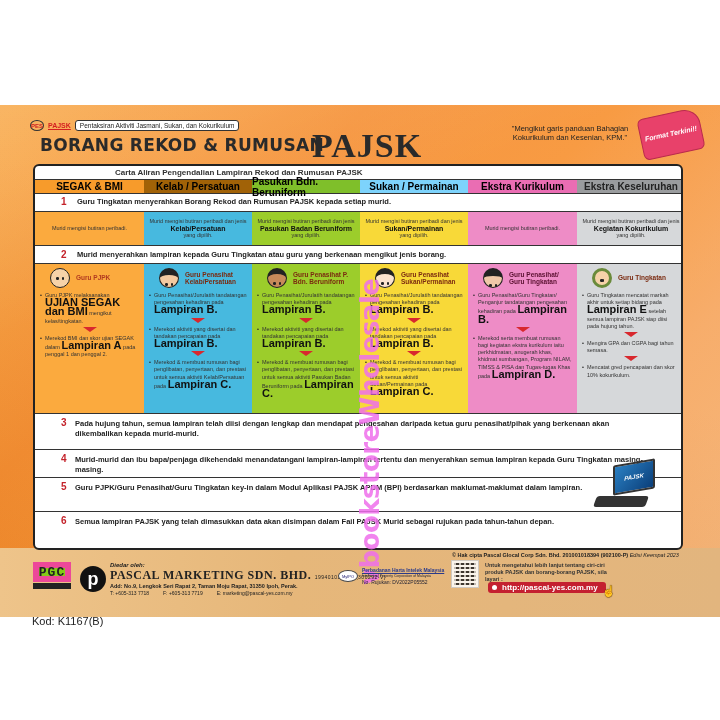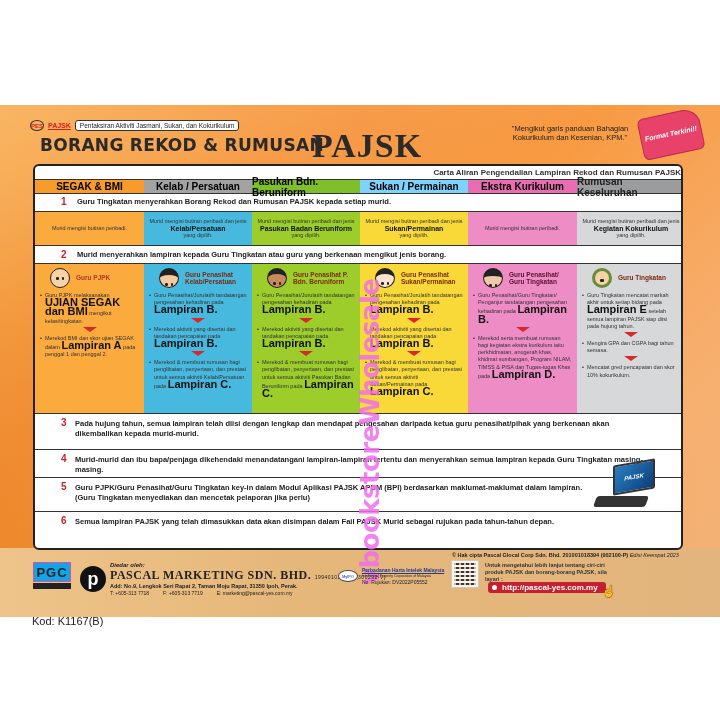--- a/index.html
+++ b/index.html
@@ -16,56 +16,56 @@
   .pes{width:14px;height:11px;border:1.5px solid #333;border-radius:50%;font-size:6px;font-weight:bold;display:flex;align-items:center;justify-content:center;color:#c22}
   .pajsk-tag{font-size:7px;font-weight:bold;color:#d42020;text-decoration:underline}
   .tagline{background:#fff;border:1px solid #333;border-radius:3px;font-size:6.5px;padding:1px 4px;color:#222}
   .title-main{position:absolute;left:40px;top:135px;font-family:"DejaVu Sans",sans-serif;font-weight:bold;font-size:17px;color:#2a2a2a;letter-spacing:0.3px}
   .title-big{position:absolute;left:312px;top:127px;font-family:"Liberation Serif",serif;font-weight:bold;font-size:34px;color:#2a2a2a;letter-spacing:1px}
   .quote{position:absolute;left:510px;top:124px;width:120px;font-size:7.5px;color:#222;text-align:center;line-height:9px}
   .ribbon{position:absolute;left:640px;top:113px;width:62px;height:42px;background:#e8416a;border-radius:6px 16px 6px 6px;transform:rotate(-12deg);
     color:#fff;font-size:7px;font-style:italic;font-weight:bold;display:flex;align-items:center;justify-content:center;text-align:center;line-height:8px;border:1px solid #b92a4d}
   
   .board{position:absolute;left:33px;top:164px;width:650px;height:386px;background:#fff;border:2px solid #222;border-radius:6px;overflow:hidden}
-  .board-title{height:13px;font-size:8px;font-weight:bold;color:#333;text-align:right;line-height:13px;padding-left:80px}
+  .board-title{height:13px;font-size:8px;font-weight:bold;color:#333;text-align:left;line-height:13px;padding-left:80px}
   .cols{display:grid;grid-template-columns:109px 108px 108px 108px 109px 108px}
   .hdr{height:15px;font-size:10px;font-weight:bold;display:flex;align-items:center;justify-content:center;border-top:1px solid #333;border-bottom:1px solid #333}
   .step{display:flex;align-items:flex-start;gap:6px;font-size:7.5px;font-weight:bold;color:#222;padding:3px 0 0 26px;border-bottom:1px solid #333;background:#fff}
   .step .num{color:#c4232b;font-size:10px;font-weight:bold;line-height:9px;min-width:10px}
   .step1{height:18px}
   .fill-row .cell{height:34px;font-size:5.5px;text-align:center;display:flex;flex-direction:column;justify-content:center;align-items:center;line-height:7px;border-bottom:1px solid #333;padding:0 2px;color:#333}
   .fill-row .cell b{font-size:7px;color:#111}
   .step2{height:18px;padding-top:4px}
   .detail-row .cell{height:150px;padding:4px 5px;font-size:5.5px;line-height:7.2px;color:#333;border-bottom:1px solid #333}
   .person{display:flex;align-items:center;gap:6px;margin:0 0 4px 10px}
   .face{width:20px;height:20px;border-radius:50%;border:1.5px solid #222;position:relative;flex-shrink:0}
   .face::before,.face::after{content:"";position:absolute;top:8px;width:2.5px;height:2.5px;border-radius:50%;background:#222}
   .face::before{left:5px}.face::after{right:5px}
   .role{font-size:6.5px;font-weight:bold;color:#b23a20;line-height:7.5px}
   .bullet{display:flex;gap:3px}
   .bullet::before{content:"•";color:#222}
   .bullet b{font-size:11px;color:#111}
   .arrow{width:0;height:0;border-left:7px solid transparent;border-right:7px solid transparent;border-top:5px solid #d8282e;margin:2px auto 3px}
-  .c-segak{background:#f79b2b}.c-kelab{background:#a3a3a3}.c-pasukan{background:#7fbf2a}
+  .c-segak{background:#f79b2b}.c-kelab{background:#a16207}.c-pasukan{background:#7fbf2a}
   .c-sukan{background:#7dd3fc}.c-ekstra{background:#ea6db3}.c-rumusan{background:#9a9c9e}
   .l-segak{background:#fbaa3e}.l-kelab{background:#47b9df}.l-pasukan{background:#9ccd2b}
   .l-sukan{background:#f8d938}.l-ekstra{background:#ee8cc6}.l-rumusan{background:#d6d8da}
   .hdr.c-rumusan{color:#222}
   .step-wide{font-size:7.5px;font-weight:bold;color:#222;border-bottom:1px solid #333;padding:5px 30px 0 26px;position:relative;line-height:9.5px}
   .step-wide .num{position:absolute;left:26px;top:4px;color:#c4232b;font-size:10px}
   .step-wide .txt{padding-left:14px;display:block}
   .s3{height:36px}.s4{height:28px}.s5{height:34px}.s6{height:27px;border-bottom:none}
   .computer{position:absolute;left:595px;top:462px;width:70px;height:50px}
   .monitor{position:absolute;left:18px;top:0;width:42px;height:30px;background:linear-gradient(135deg,#2a7fc2,#0b3f7a);border:2px solid #333;border-radius:2px;transform:skewY(-10deg);color:#fff;font-size:6px;font-style:italic;font-weight:bold;display:flex;align-items:center;justify-content:center}
   .keyboard{position:absolute;left:0;top:34px;width:52px;height:11px;background:#333;border-radius:3px;transform:skewX(-20deg)}
   
   .watermark{position:absolute;left:355px;top:585px;transform-origin:0 0;transform:rotate(-90deg);font-family:"DejaVu Sans",sans-serif;font-size:26px;font-weight:bold;color:rgba(238,110,235,0.85);white-space:nowrap;letter-spacing:-0.5px;pointer-events:none}
   
   .pgc{position:absolute;left:33px;top:562px;width:40px;text-align:center}
-  .pgc-logo{width:38px;height:20px;background:#0ea5e9;border:1px solid #ec4899;font-family:Liberation Sans, sans-serif;font-weight:bold;font-size:13px;color:#222;display:flex;align-items:center;justify-content:center;letter-spacing:1px}
+  .pgc-logo{width:38px;height:20px;background:#84cc16;border:6px solid #ec4899;font-family:Liberation Mono, monospace;font-weight:bold;font-size:13px;color:#222;display:flex;align-items:center;justify-content:center;letter-spacing:1px}
   .pgc-sub{width:38px;height:6px;background:#222;margin-top:1px}
   .kod{position:absolute;left:32px;top:615px;font-size:11px;font-weight:normal;color:#222}
   .p-logo{position:absolute;left:80px;top:566px;width:26px;height:26px;border-radius:50%;background:#111;color:#fff;font-weight:bold;font-size:18px;display:flex;align-items:center;justify-content:center}
   .publisher{position:absolute;left:110px;top:562px;color:#222}
   .publisher .by{font-size:6px;font-style:italic;font-weight:bold}
   .publisher .name{font-family:"Liberation Serif",serif;font-size:12px;font-weight:bold;letter-spacing:0.5px}
   .publisher .name small{font-family:"Liberation Sans",sans-serif;font-size:5px;font-weight:normal}
   .publisher .addr{font-size:5.5px;font-weight:bold;line-height:7px}
   .contact{display:flex;gap:14px;font-size:5px}
   .copyright{position:absolute;left:452px;top:552px;font-size:5.5px;font-weight:bold;color:#222;white-space:nowrap}
@@ -102,21 +102,21 @@
 
 <div class="board">
   <div class="board-title">Carta Aliran Pengendalian Lampiran Rekod dan Rumusan PAJSK</div>
 
   <div class="cols">
     <div class="hdr c-segak">SEGAK &amp; BMI</div>
     <div class="hdr c-kelab">Kelab / Persatuan</div>
     <div class="hdr c-pasukan">Pasukan Bdn. Beruniform</div>
     <div class="hdr c-sukan">Sukan / Permainan</div>
     <div class="hdr c-ekstra">Ekstra Kurikulum</div>
-    <div class="hdr c-rumusan">Rumusan Keseluruhan</div>
+    <div class="hdr c-rumusan">Ekstra Keseluruhan</div>
   </div>
 
   <div class="step step1">
     <span class="num">1</span>
     <span>Guru Tingkatan menyerahkan Borang Rekod dan Rumusan PAJSK kepada setiap murid.</span>
   </div>
 
   <div class="cols fill-row">
     <div class="cell l-segak">
         <span>Murid mengisi butiran peribadi.</span>
@@ -258,21 +258,20 @@
     <span class="num">3</span>
     <span class="txt">Pada hujung tahun, semua lampiran telah diisi dengan lengkap dan mendapat pengesahan daripada ketua guru penasihat/pihak yang berkenaan akan dikembalikan kepada murid-murid.</span>
   </div>
   <div class="step-wide s4">
     <span class="num">4</span>
     <span class="txt">Murid-murid dan ibu bapa/penjaga dikehendaki menandatangani lampiran-lampiran tertentu dan menyerahkan semua lampiran kepada Guru Tingkatan masing-masing.</span>
   </div>
   <div class="step-wide s5">
     <span class="num">5</span>
     <span class="txt">Guru PJPK/Guru Penasihat/Guru Tingkatan key-in dalam Modul Aplikasi PAJSK APDM (BPI) berdasarkan maklumat-maklumat dalam lampiran.</span>
-    <span class="txt">(Guru Tingkatan menyediakan dan mencetak pelaporan jika perlu)</span>
   </div>
   <div class="step-wide s6">
     <span class="num">6</span>
     <span class="txt">Semua lampiran PAJSK yang telah dimasukkan data akan disimpan dalam Fail PAJSK Murid sebagai rujukan pada tahun-tahun depan.</span>
   </div>
 </div>
 
 <div class="computer">
   <div class="monitor">PAJSK</div>
   <div class="keyboard"></div>

